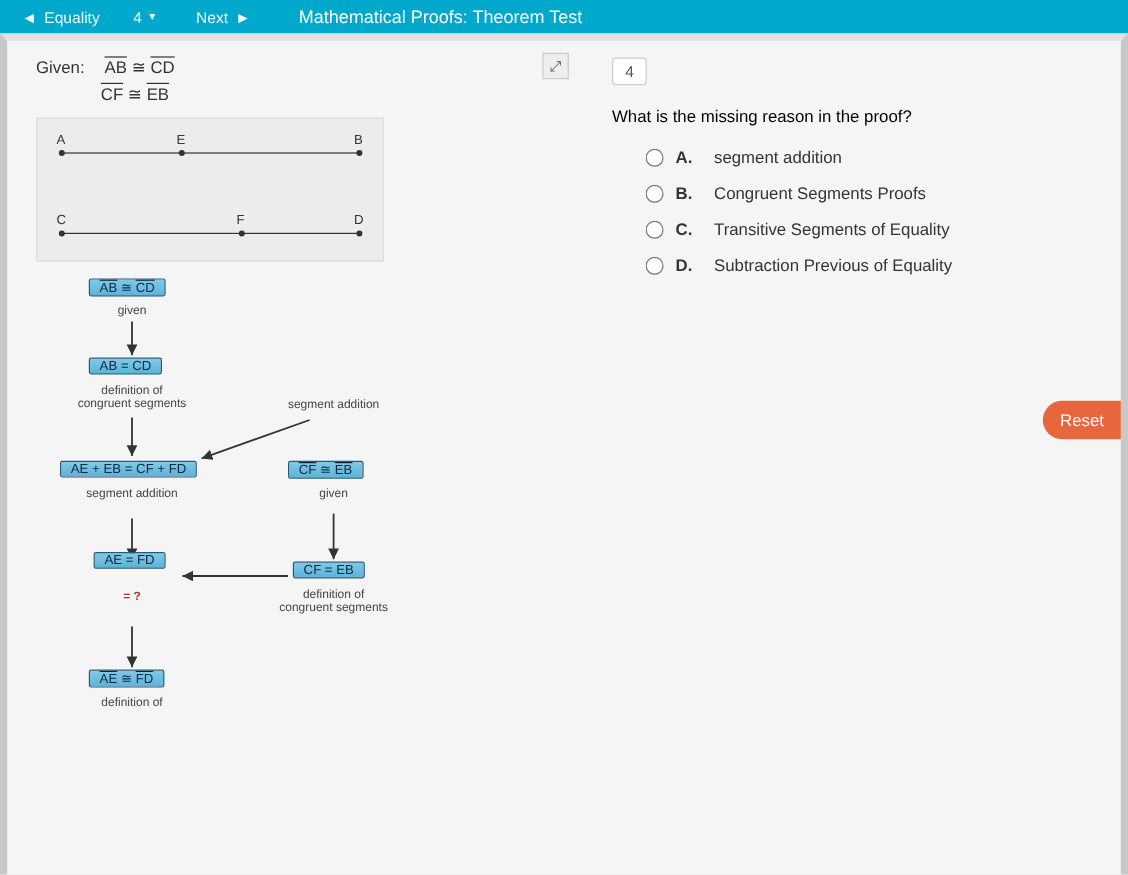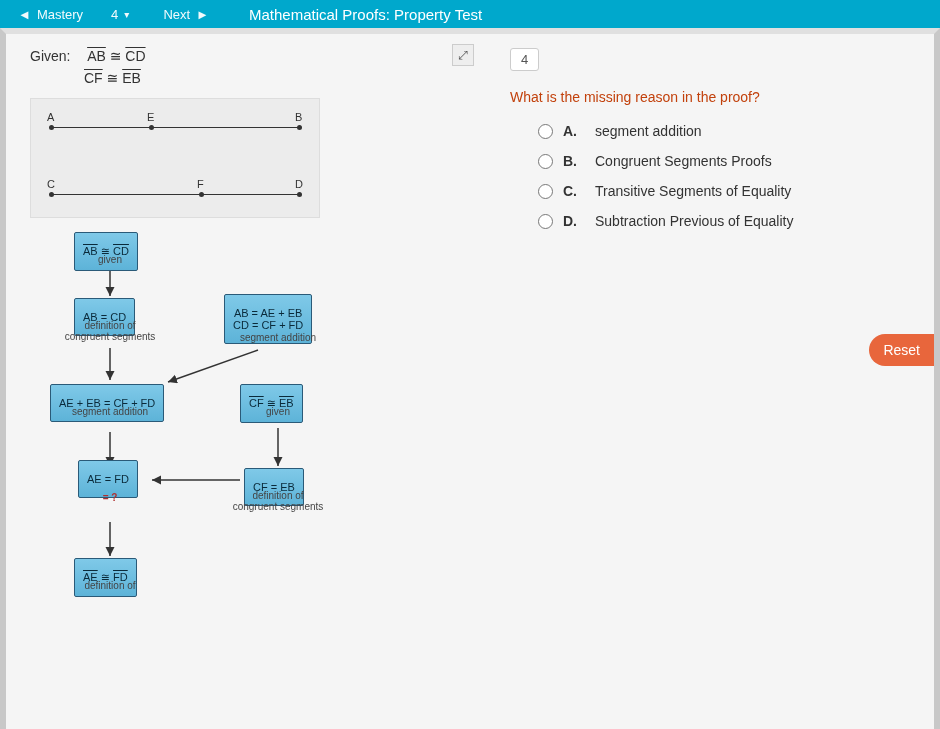--- a/index.html
+++ b/index.html
@@ -15,48 +15,48 @@
 .ov{text-decoration:overline}
 .stmt{margin-bottom:6px}
 .stmt .lbl{display:inline-block;width:54px}
 .indent{margin-left:54px;margin-bottom:6px}
 .figbox{background:#ececec;border:1px solid #ddd;width:290px;height:120px;margin:12px 0 14px;position:relative}
 .dot{position:absolute;width:5px;height:5px;background:#333;border-radius:50%}
 .lbl2{position:absolute;font-size:11px;color:#333}
 .seg{position:absolute;height:1px;background:#333}
 .proof-label{font-size:14px;margin-bottom:6px}
 .flow{position:relative;width:440px;height:420px;font-size:11px}
-.box{position:absolute;background:linear-gradient(#7fc9e8,#5db3d8);border:1px solid #2a5a78;padding:12px 8px;text-align:center;color:#0a2a3a;white-space:nowrap;border-radius:2px}
+.box{position:absolute;background:linear-gradient(#7fc9e8,#5db3d8);border:1px solid #2a5a78;padding:0 8px;text-align:center;color:#0a2a3a;white-space:nowrap;border-radius:2px}
 .cap{position:absolute;text-align:center;font-size:10px;color:#444;width:120px}
 .qnum{display:inline-block;background:#fff;border:1px solid #ccc;border-radius:3px;padding:3px 10px;font-size:13px;color:#555;margin-bottom:18px}
-.question{margin-bottom:18px;font-size:14px;color:#c2410c}
+.question{margin-bottom:18px;font-size:14px;color:#000000}
 .opts{margin-left:28px}
 .opt{display:flex;align-items:center;gap:10px;margin-bottom:14px;font-size:14px}
 .opt input{width:15px;height:15px}
 .opt .let{font-weight:bold;width:22px}
 .reset{position:absolute;right:0;top:300px;background:#e8663c;color:#fff;border:none;border-radius:18px 0 0 18px;padding:8px 14px;font-size:14px;cursor:pointer}
 svg.arrows{position:absolute;left:0;top:0;pointer-events:none}
 </style>
 </head>
 <body>
 
 <div class="topbar">
   <div class="nav-btn">
     <span>◄</span>
-    <span>Mastery</span>
+    <span>Equality</span>
   </div>
   <div class="nav-btn" style="margin-left:8px">
     <span>4</span>
     <span class="caret">▾</span>
   </div>
   <div class="nav-btn" style="margin-left:14px">
     <span>Next</span>
     <span>►</span>
   </div>
-  <div class="nav-title">Mathematical Proofs: Property Test</div>
+  <div class="nav-title">Mathematical Proofs: Theorem Test</div>
 </div>
 
 <div class="content">
 
   <div class="left">
     <div class="expand">
       <span>⤢</span>
     </div>
 
     <div class="stmt">
@@ -104,22 +104,20 @@
         <line x1="80" y1="290" x2="80" y2="324" stroke="#333" stroke-width="1.5" marker-end="url(#ah)"></line>
       </svg>
 
       <div class="box" style="left:44px;top:0"><span class="ov">AB</span> ≅ <span class="ov">CD</span></div>
       <div class="cap" style="left:20px;top:22px">given</div>
 
       <div class="box" style="left:44px;top:66px">AB = CD</div>
       <div class="cap" style="left:20px;top:88px;white-space:pre">definition of
 congruent segments</div>
 
-      <div class="box" style="left:194px;top:62px;white-space:pre">AB = AE + EB
-CD = CF + FD</div>
       <div class="cap" style="left:188px;top:100px">segment addition</div>
 
       <div class="box" style="left:20px;top:152px">AE + EB = CF + FD</div>
       <div class="cap" style="left:20px;top:174px">segment addition</div>
 
       <div class="box" style="left:210px;top:152px"><span class="ov">CF</span> ≅ <span class="ov">EB</span></div>
       <div class="cap" style="left:188px;top:174px">given</div>
 
       <div class="box" style="left:48px;top:228px">AE = FD</div>
       <div class="cap" style="left:20px;top:260px;color:#b03030;font-weight:bold">= <span>?</span></div>

